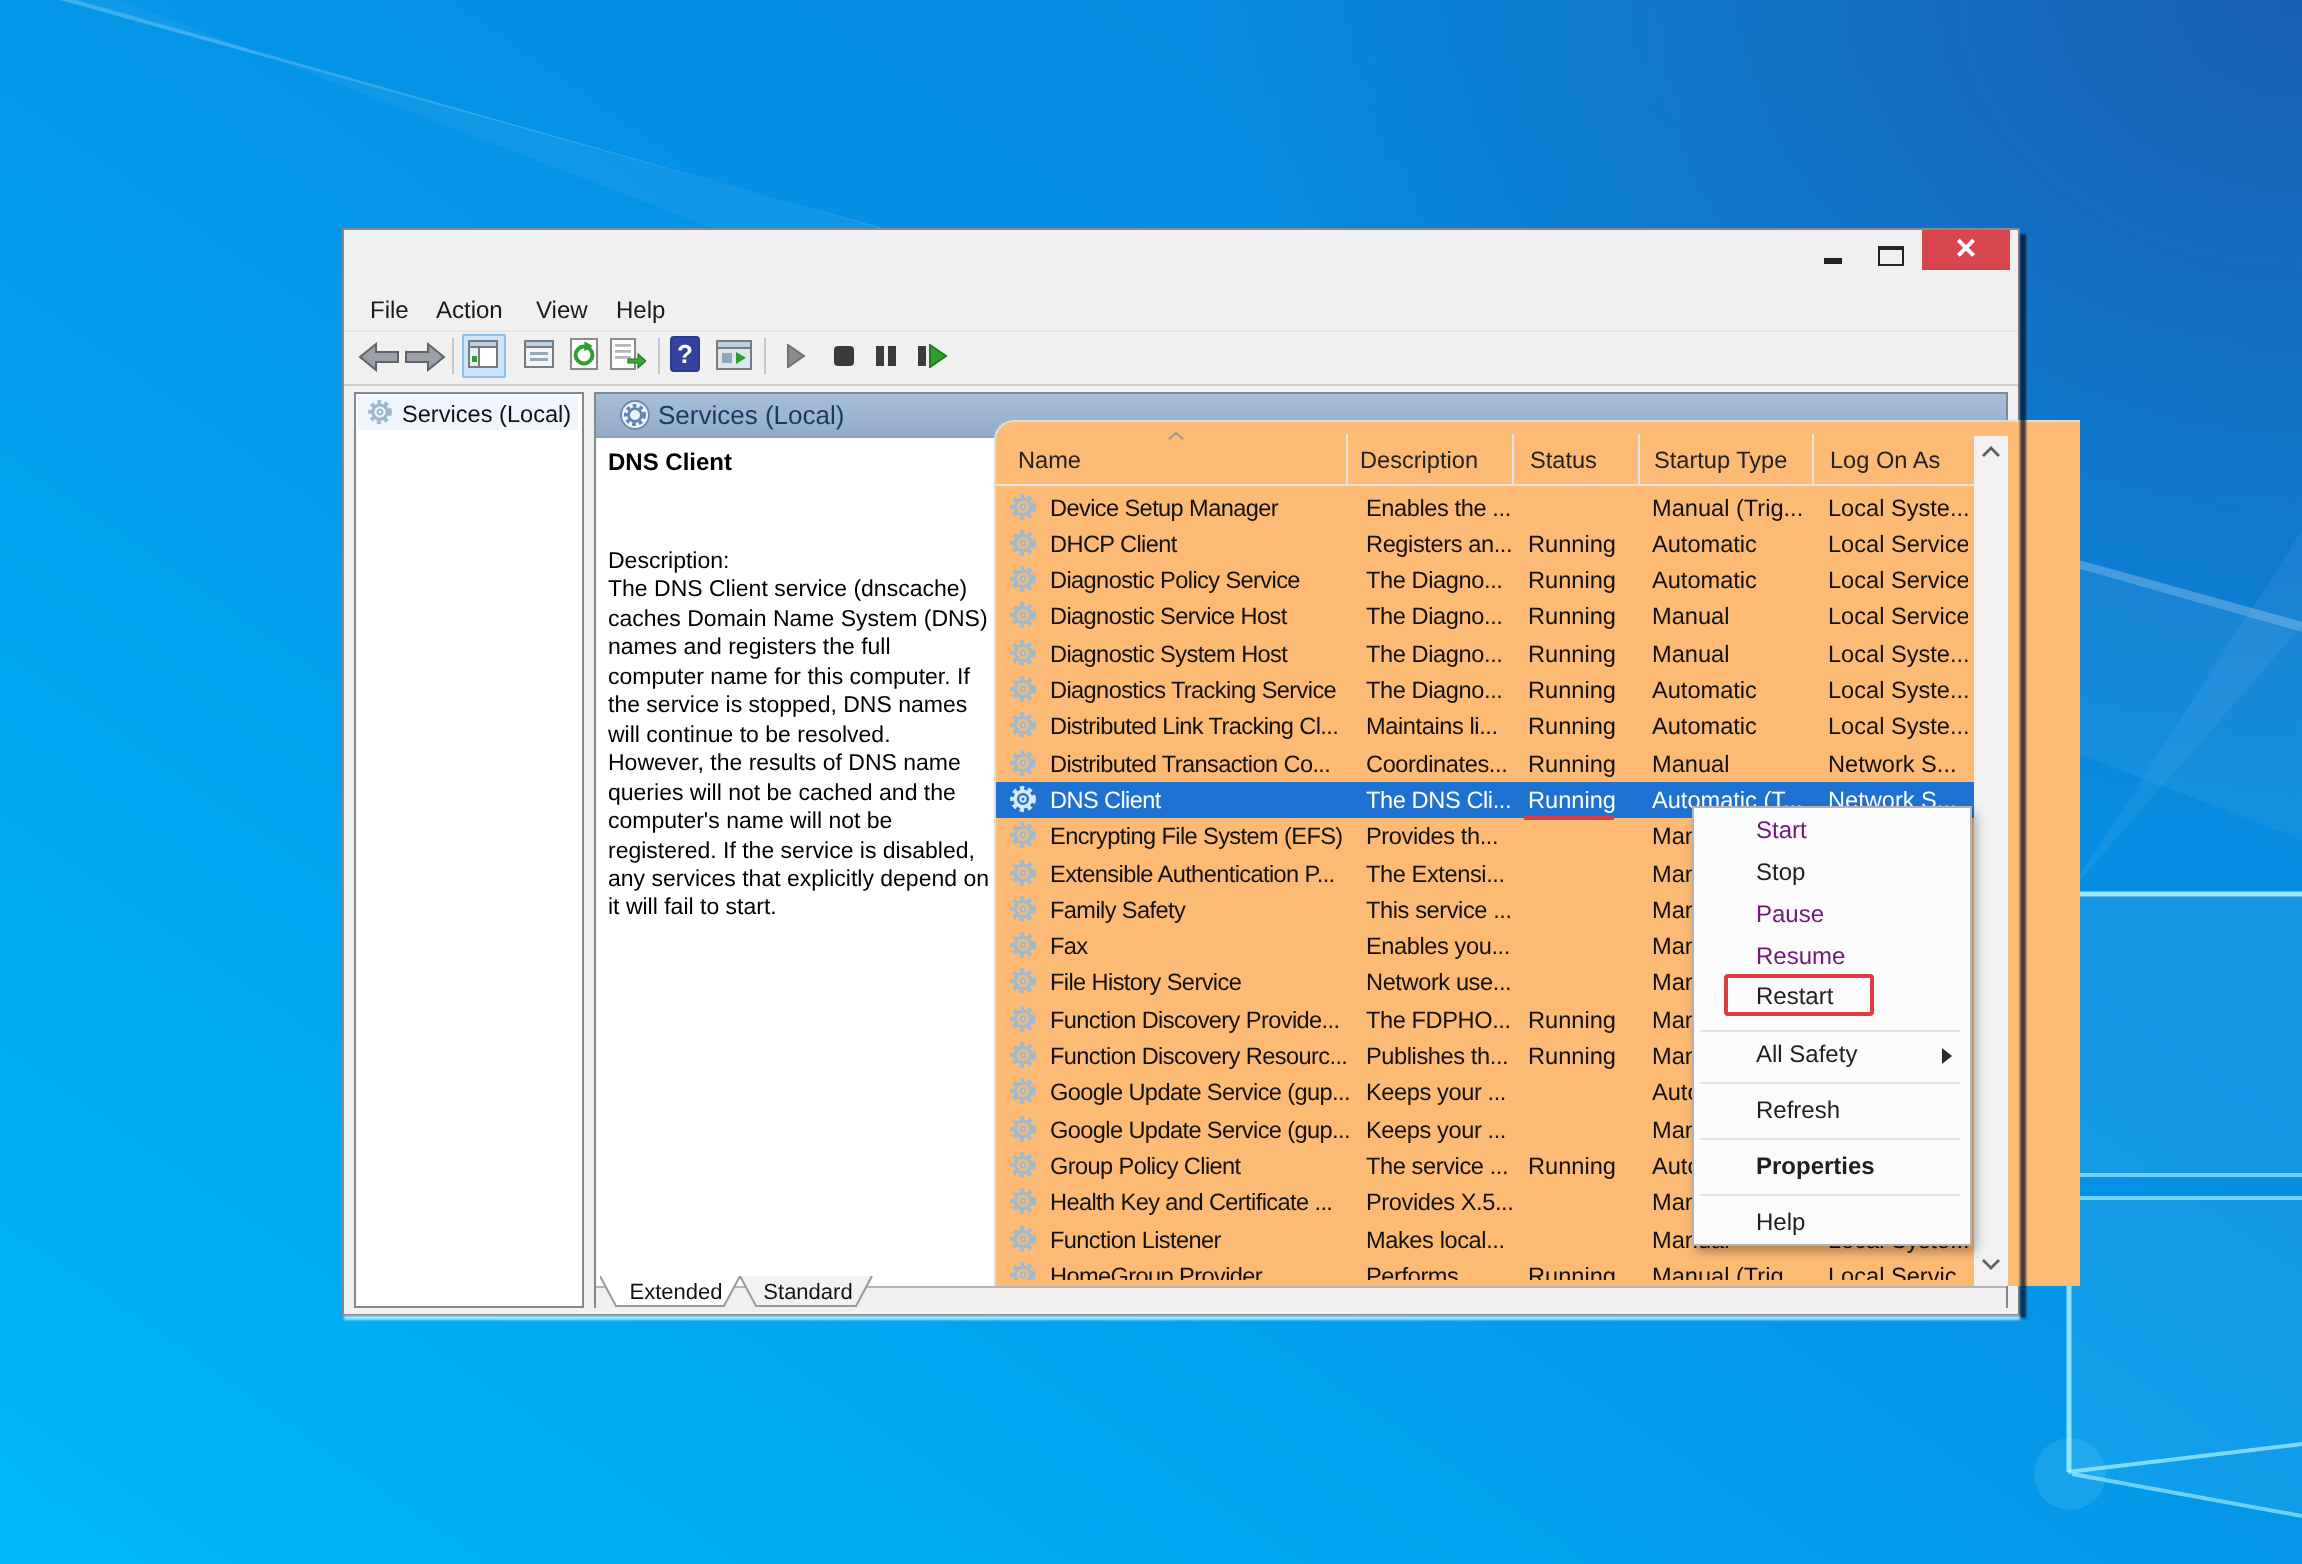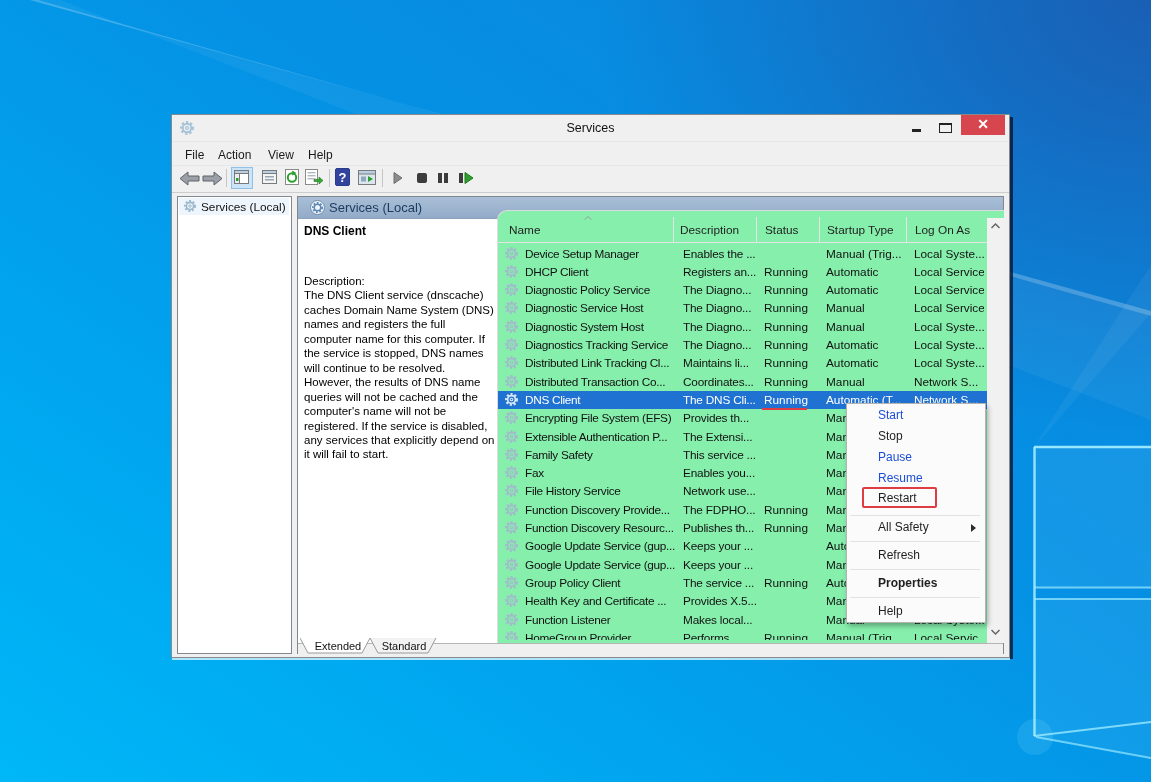--- a/index.html
+++ b/index.html
@@ -29,22 +29,22 @@
   .tsep{position:absolute;top:4px;width:1px;height:18px;background:#c6c6c6;}
   
   #tree{left:5px;top:81px;width:113px;height:456px;background:#fff;border:1px solid #828790;}
   #rpane{left:125px;top:81px;width:705px;height:456px;background:#fff;border:1px solid #828790;}
   #band{left:0;top:0;width:705px;height:21px;
     background:linear-gradient(#a9bfd7,#92abc8);border-bottom:1px solid #8aa3bf;}
   #bandtext{left:31px;top:3px;font-size:13px;color:#1b3a5f;}
   
   .desc{font-size:11.5px;color:#000;}
   
-  #list{left:199px;top:13px;width:506px;height:432px;background:#86efac;
-    border-top-left-radius:10px;border-left:1px solid #dcdcdc;border-top:1px solid #dcdcdc;}
+  #list{left:199px;top:13px;width:506px;height:432px;background:#fdba74;
+    border-top-left-radius:10px;border-left:1px solid #dcdcdc;border-top:1px solid #dcdcdc;padding-left:36px;}
   .hdr{position:absolute;top:12px;font-size:11.8px;color:#222;}
   .colsep{position:absolute;top:6px;height:25px;width:1px;background:#e4e4e4;}
   #rows{position:absolute;left:0;top:33.5px;width:489px;height:395px;overflow:hidden;}
   .row{position:absolute;left:0;width:489px;height:18.3px;font-size:11.8px;color:#111;}
   .row div{position:absolute;top:2px;white-space:nowrap;overflow:hidden;}
   .cName{left:27px;width:151px;letter-spacing:-0.3px;}
   .cDesc{left:185px;width:73px;letter-spacing:-0.2px;}
   .cStat{left:266px;width:55px;}
   .cStart{left:328px;width:79px;}
   .cLog{left:416px;width:70px;}
@@ -52,21 +52,21 @@
   .row.sel{background:#2072d2;color:#fff;}
   .row.sel div{color:#fff;}
   
   #sbar{left:489px;top:7px;width:17px;height:425px;background:#f1f1f1;}
   
   #tabs{left:0px;top:446px;width:705px;height:10px;background:#f0f0f0;border-top:1px solid #b5b5b5;}
   
   #cmenu{left:674px;top:287.5px;width:138px;height:218px;background:#fbfbfb;
     border:1px solid #b3b3b3;box-shadow:2px 3px 5px rgba(0,0,0,0.3);}
   .mi{position:absolute;left:31px;font-size:12px;color:#1f1f1f;white-space:nowrap;}
-  .mi.dis{color:#1d4ed8;}
+  .mi.dis{color:#701a75;}
   .msep{position:absolute;left:3px;width:130px;height:1px;background:#e2e2e2;}
   
   #redline{left:590px;top:292.5px;width:45px;height:2.5px;background:#dd3c43;}
   #redbox{left:690px;top:372px;width:71px;height:17px;border:2px solid #dd3c43;border-radius:2px;}
 </style>
 </head>
 <body>
 <div class="desk">
   <svg width="1151" height="782" style="position:absolute;left:0;top:0">
 
@@ -93,26 +93,20 @@
   <defs>
     <g id="gear">
       <circle cx="6" cy="6" r="4.9" fill="none" stroke-width="2.1" stroke-dasharray="1.9,1.7"></circle>
       <circle cx="6" cy="6" r="3.6" fill="none" stroke-width="1.6"></circle>
       <circle cx="6" cy="6" r="1.2" fill="none" stroke-width="1"></circle>
     </g>
   </defs>
 </svg>
 
 <div id="win">
-  <div class="abs" id="title">
-    <div class="abs" id="titletext">Services</div>
-    <svg class="abs" style="left:8px;top:6px" width="14" height="14" viewBox="0 0 12 12" stroke="#a6c3d8" fill="none">
-      <use href="#gear"></use>
-    </svg>
-  </div>
   <div class="abs" id="minbtn"></div>
   <div class="abs" id="maxbtn"></div>
   <div class="abs" id="closebtn">✕</div>
 
   <div class="abs" id="menubar">
     <span style="left:13px">File</span>
     <span style="left:46px">Action</span>
     <span style="left:96px">View</span>
     <span style="left:136px">Help</span>
   </div>

